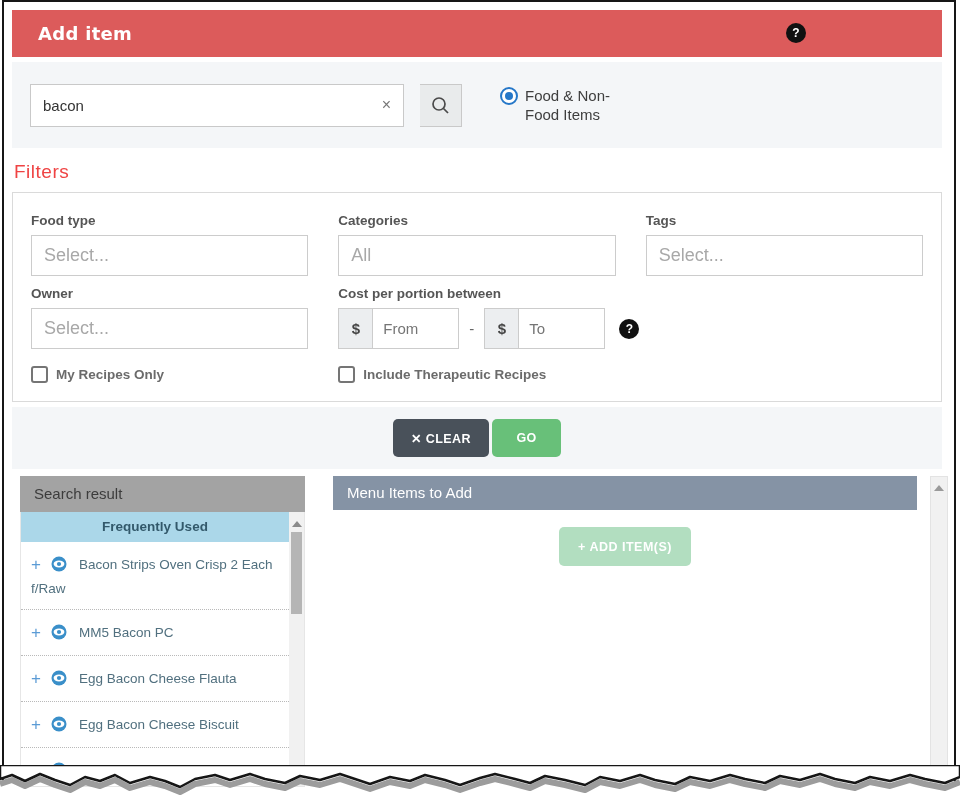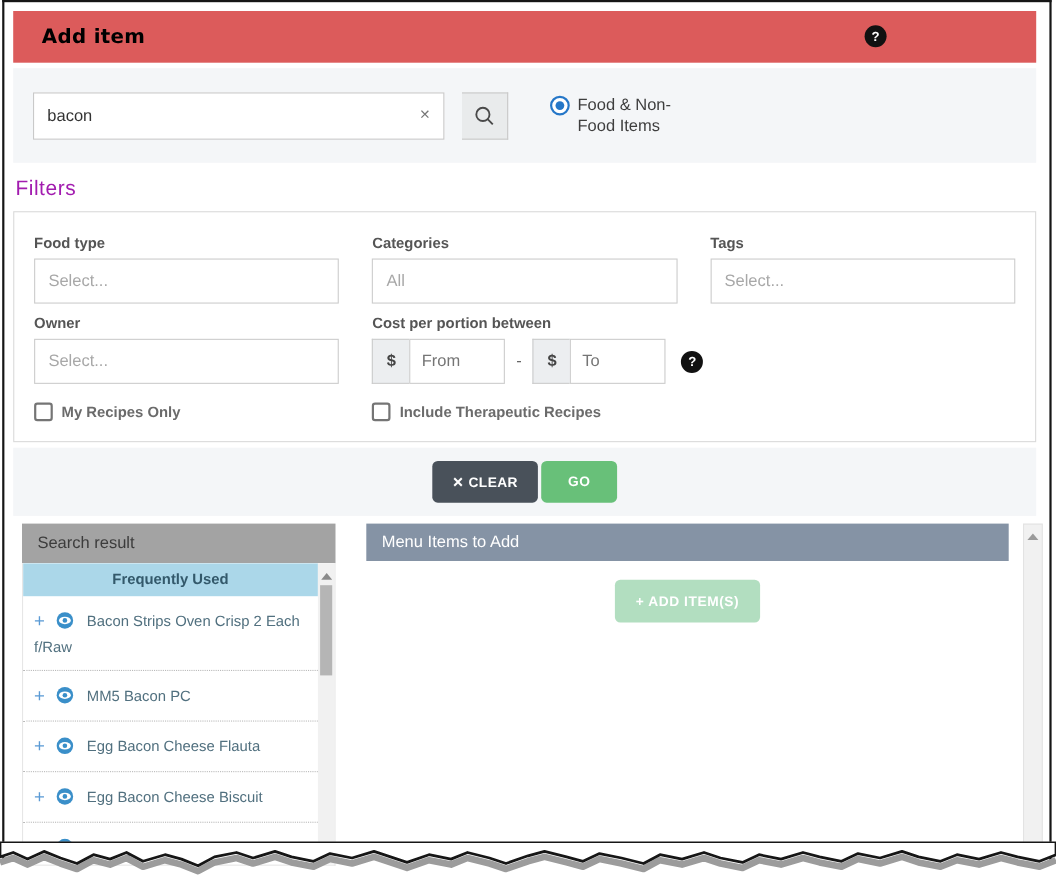--- a/index.html
+++ b/index.html
@@ -5,21 +5,21 @@
   * { margin:0; padding:0; box-sizing:border-box; }
   html,body { width:960px; height:799px; background:#fff; overflow:hidden;
               font-family:"Liberation Sans", sans-serif; }
   .frame { position:absolute; left:2px; top:0; width:954px; height:782px;
            border:2px solid #161616; border-bottom:none; background:#fff; }
   .content { position:relative; padding:8px 12px 0 8px; height:100%; }
 
   
   .hdr { position:relative; height:47px; background:#dc5b5b; display:flex; align-items:center;
          padding:0 26px; }
-  .hdr-title { color:#000000; font-family:"DejaVu Sans", sans-serif; font-weight:bold;
+  .hdr-title { color:#ffffff; font-family:"DejaVu Sans", sans-serif; font-weight:bold;
                font-size:18px; letter-spacing:.3px; }
   .help { width:20px; height:20px; border-radius:50%; background:#111; color:#fff;
           font-size:12px; font-weight:bold; display:flex; align-items:center;
           justify-content:center; flex:0 0 auto; cursor:default; }
   .hdr .help { position:absolute; left:774px; top:13px; }
 
   
   .search-band { margin-top:5px; height:86px; background:#f4f6f8; display:flex;
                  align-items:center; padding:0 18px; }
   .search-group { display:flex; width:432px; height:43px;gap:16px; }
@@ -37,29 +37,29 @@
   .radio { width:18px; height:18px; border-radius:50%; background:#fff; flex:0 0 auto;
            position:relative; margin-top:1px; }
   .radio.sel { border:2px solid #2577c8; }
   .radio.unsel { border:2px solid #9a9a9a; }
   .radio.sel::after { content:""; position:absolute; left:3px; top:3px; width:8px; height:8px;
                       border-radius:50%; background:#2577c8; }
   .radio-label { font-size:15px; color:#3e3e3e; line-height:1.3; }
   .w1 { width:100px; } .w2 { width:72px; }
 
   
-  .filters-heading { margin:13px 0 9px 2px; font-size:19px; color:#a21caf;
+  .filters-heading { margin:13px 0 9px 2px; font-size:19px; color:#ef4444;
                      letter-spacing:.5px; }
   .filter-box { border:1px solid #dadada; padding:20px 18px 18px; background:#fff; }
   .frow { display:grid; grid-template-columns:1fr 1fr 1fr; column-gap:30px; }
   .frow + .frow { margin-top:10px; }
   .flabel { display:block; font-size:13.5px; font-weight:bold; color:#555;
             margin-bottom:7px; }
   .finput { width:100%; height:41px; border:1px solid #ccc; background:#fff;
-            font-size:15px; color:#444; padding:0 12px; outline:none;
+            font-size:18px; color:#444; padding:0 12px; outline:none;
             font-family:"Liberation Sans", sans-serif; }
   .finput::placeholder, .search-input::placeholder { color:#a8a8a8; opacity:1; }
   .cost-row { display:flex; align-items:center; }
   .addon { width:34px; height:41px; background:#eceef0; border:1px solid #ccc;
            border-right:none; display:flex; align-items:center; justify-content:center;
            font-size:15px; font-weight:bold; color:#444; flex:0 0 auto; }
   .cost-input { width:87px; height:41px; border:1px solid #ccc; font-size:15px;
                 padding:0 10px; color:#444; outline:none;
                 font-family:"Liberation Sans", sans-serif; }
   .dash { margin:0 10px; color:#666; font-size:15px; }

